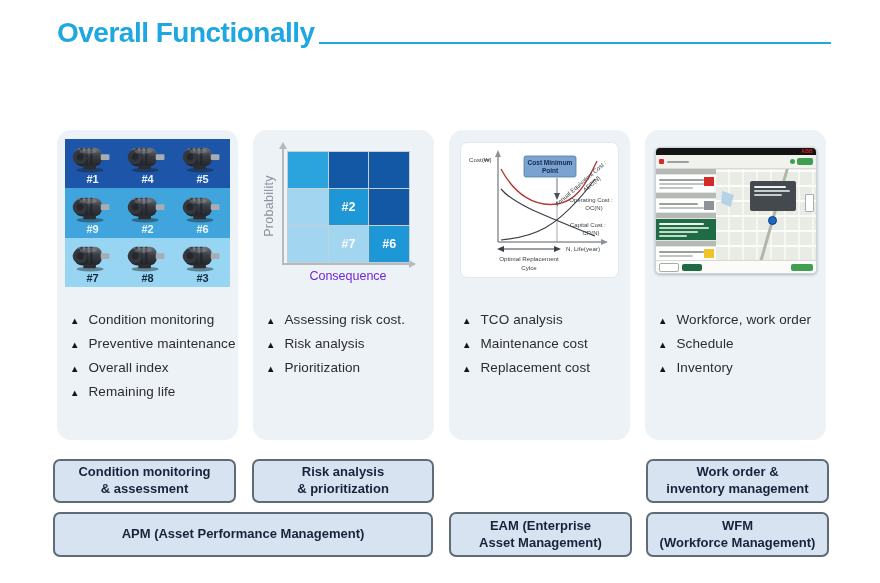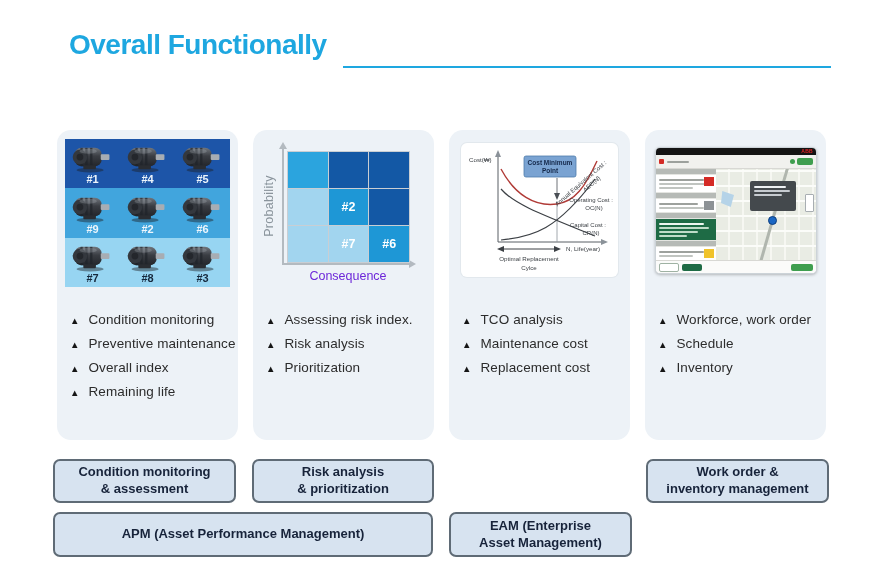--- a/index.html
+++ b/index.html
@@ -1,21 +1,21 @@
 <!DOCTYPE html>
 <html><head>
 <meta charset="utf-8">
 <style>
   html,body{margin:0;padding:0;background:#fff;}
   .page{position:relative;width:880px;height:583px;background:#ffffff;overflow:hidden;
         font-family:"Liberation Sans","DejaVu Sans",sans-serif;}
 
   
   .title-row{position:absolute;left:57px;right:49px;top:18px;display:flex;align-items:flex-end;}
-  .title-row h1{font-size:28px;font-weight:bold;color:#1ea7e0;margin:12px;letter-spacing:-0.5px;line-height:1.05;}
+  .title-row h1{font-size:28px;font-weight:bold;color:#1ea7e0;margin:0;letter-spacing:-0.5px;line-height:1.05;}
   .title-rule{flex:1;height:0;border-bottom:2px solid #1ea7e0;margin-bottom:3px;margin-left:4px;}
 
   
   .panel{position:absolute;top:130px;width:181px;height:310px;background:#edf2f7;border-radius:14px;}
   #panel-apm{left:57px;} #panel-risk{left:253px;} #panel-economic{left:449px;} #panel-wfm{left:645px;}
 
   
   .bullets{position:absolute;left:13px;top:183px;right:2px;}
   .b-item{display:flex;align-items:baseline;margin-bottom:9px;font-size:13.5px;color:#2c2c2c;letter-spacing:0.1px;line-height:1.1;white-space:nowrap;}
   .b-marker{font-size:9.5px;margin-right:9px;color:#151515;flex:0 0 auto;}
@@ -236,21 +236,21 @@
       <div class="mc light">
           <span>#7</span>
         </div>
       <div class="mc mid">
           <span>#6</span>
         </div>
     </div>
     <div class="bullets">
       <div class="b-item">
           <span class="b-marker">▲</span>
-          <span>Assessing risk index.</span>
+          <span>Assessing risk cost.</span>
         </div>
       <div class="b-item">
           <span class="b-marker">▲</span>
           <span>Risk analysis</span>
         </div>
       <div class="b-item">
           <span class="b-marker">▲</span>
           <span>Prioritization</span>
         </div>
     </div>
@@ -389,14 +389,16 @@
 
   <div class="fbox" id="f-r1c1">Condition monitoring
 &amp; assessment</div>
   <div class="fbox" id="f-r1c2">Risk analysis
 &amp; prioritization</div>
   <div class="fbox" id="f-r1c4">Work order &amp;
 inventory management</div>
   <div class="fbox" id="f-r2c1">APM (Asset Performance Management)</div>
   <div class="fbox" id="f-r2c3">EAM (Enterprise
 Asset Management)</div>
+  <div class="fbox" id="f-r2c4">WFM
+(Workforce Management)</div>
 
 </div>
 
 </body></html>

